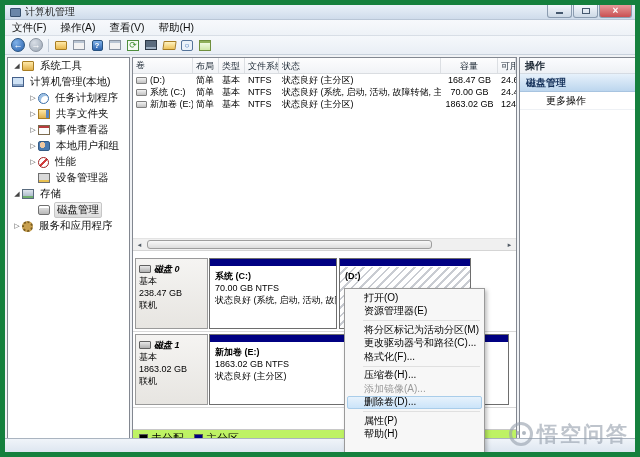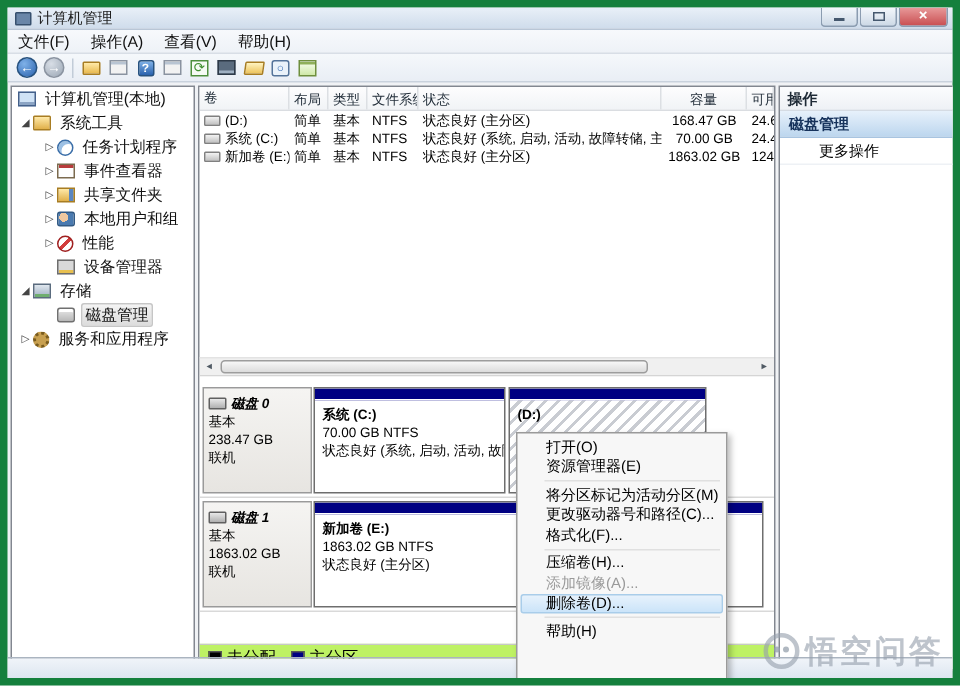--- a/index.html
+++ b/index.html
@@ -192,42 +192,42 @@
     <span class="tbi">
         <span class="gi gi-search">○</span>
       </span>
     <span class="tbi">
         <span class="gi gi-props"></span>
       </span>
   </div>
 
   <div class="tree-pane">
     <div class="tree-row" style="padding-left:4px">
-      <span class="ti ti-computer"></span>
-      <span class="tree-label">计算机管理(本地)</span>
-    </div>
-    <div class="tree-row" style="padding-left:4px">
       <span class="tw">◢</span>
       <span class="ti ti-tools"></span>
       <span class="tree-label">系统工具</span>
     </div>
+    <div class="tree-row" style="padding-left:4px">
+      <span class="ti ti-computer"></span>
+      <span class="tree-label">计算机管理(本地)</span>
+    </div>
     <div class="tree-row" style="padding-left:20px">
       <span class="tw">▷</span>
       <span class="ti ti-clock"></span>
       <span class="tree-label">任务计划程序</span>
     </div>
     <div class="tree-row" style="padding-left:20px">
       <span class="tw">▷</span>
+      <span class="ti ti-share"></span>
+      <span class="tree-label">共享文件夹</span>
+    </div>
+    <div class="tree-row" style="padding-left:20px">
+      <span class="tw">▷</span>
       <span class="ti ti-log"></span>
       <span class="tree-label">事件查看器</span>
-    </div>
-    <div class="tree-row" style="padding-left:20px">
-      <span class="tw">▷</span>
-      <span class="ti ti-share"></span>
-      <span class="tree-label">共享文件夹</span>
     </div>
     <div class="tree-row" style="padding-left:20px">
       <span class="tw">▷</span>
       <span class="ti ti-users"></span>
       <span class="tree-label">本地用户和组</span>
     </div>
     <div class="tree-row" style="padding-left:20px">
       <span class="tw">▷</span>
       <span class="ti ti-perf"></span>
       <span class="tree-label">性能</span>
@@ -384,20 +384,21 @@
     <div class="ctx-item">资源管理器(E)</div>
     <div class="ctx-sep"></div>
     <div class="ctx-item">将分区标记为活动分区(M)</div>
     <div class="ctx-item">更改驱动器号和路径(C)...</div>
     <div class="ctx-item">格式化(F)...</div>
     <div class="ctx-sep"></div>
     <div class="ctx-item">压缩卷(H)...</div>
     <div class="ctx-item disabled">添加镜像(A)...</div>
     <div class="ctx-item highlighted">删除卷(D)...</div>
     <div class="ctx-sep"></div>
+    <div class="ctx-item">属性(P)</div>
     <div class="ctx-item">帮助(H)</div>
   </div>
 
   <div class="statusbar"></div>
 
   <div class="watermark">
     <span class="wm-logo"></span>
     <span>悟空问答</span>
   </div>
 

